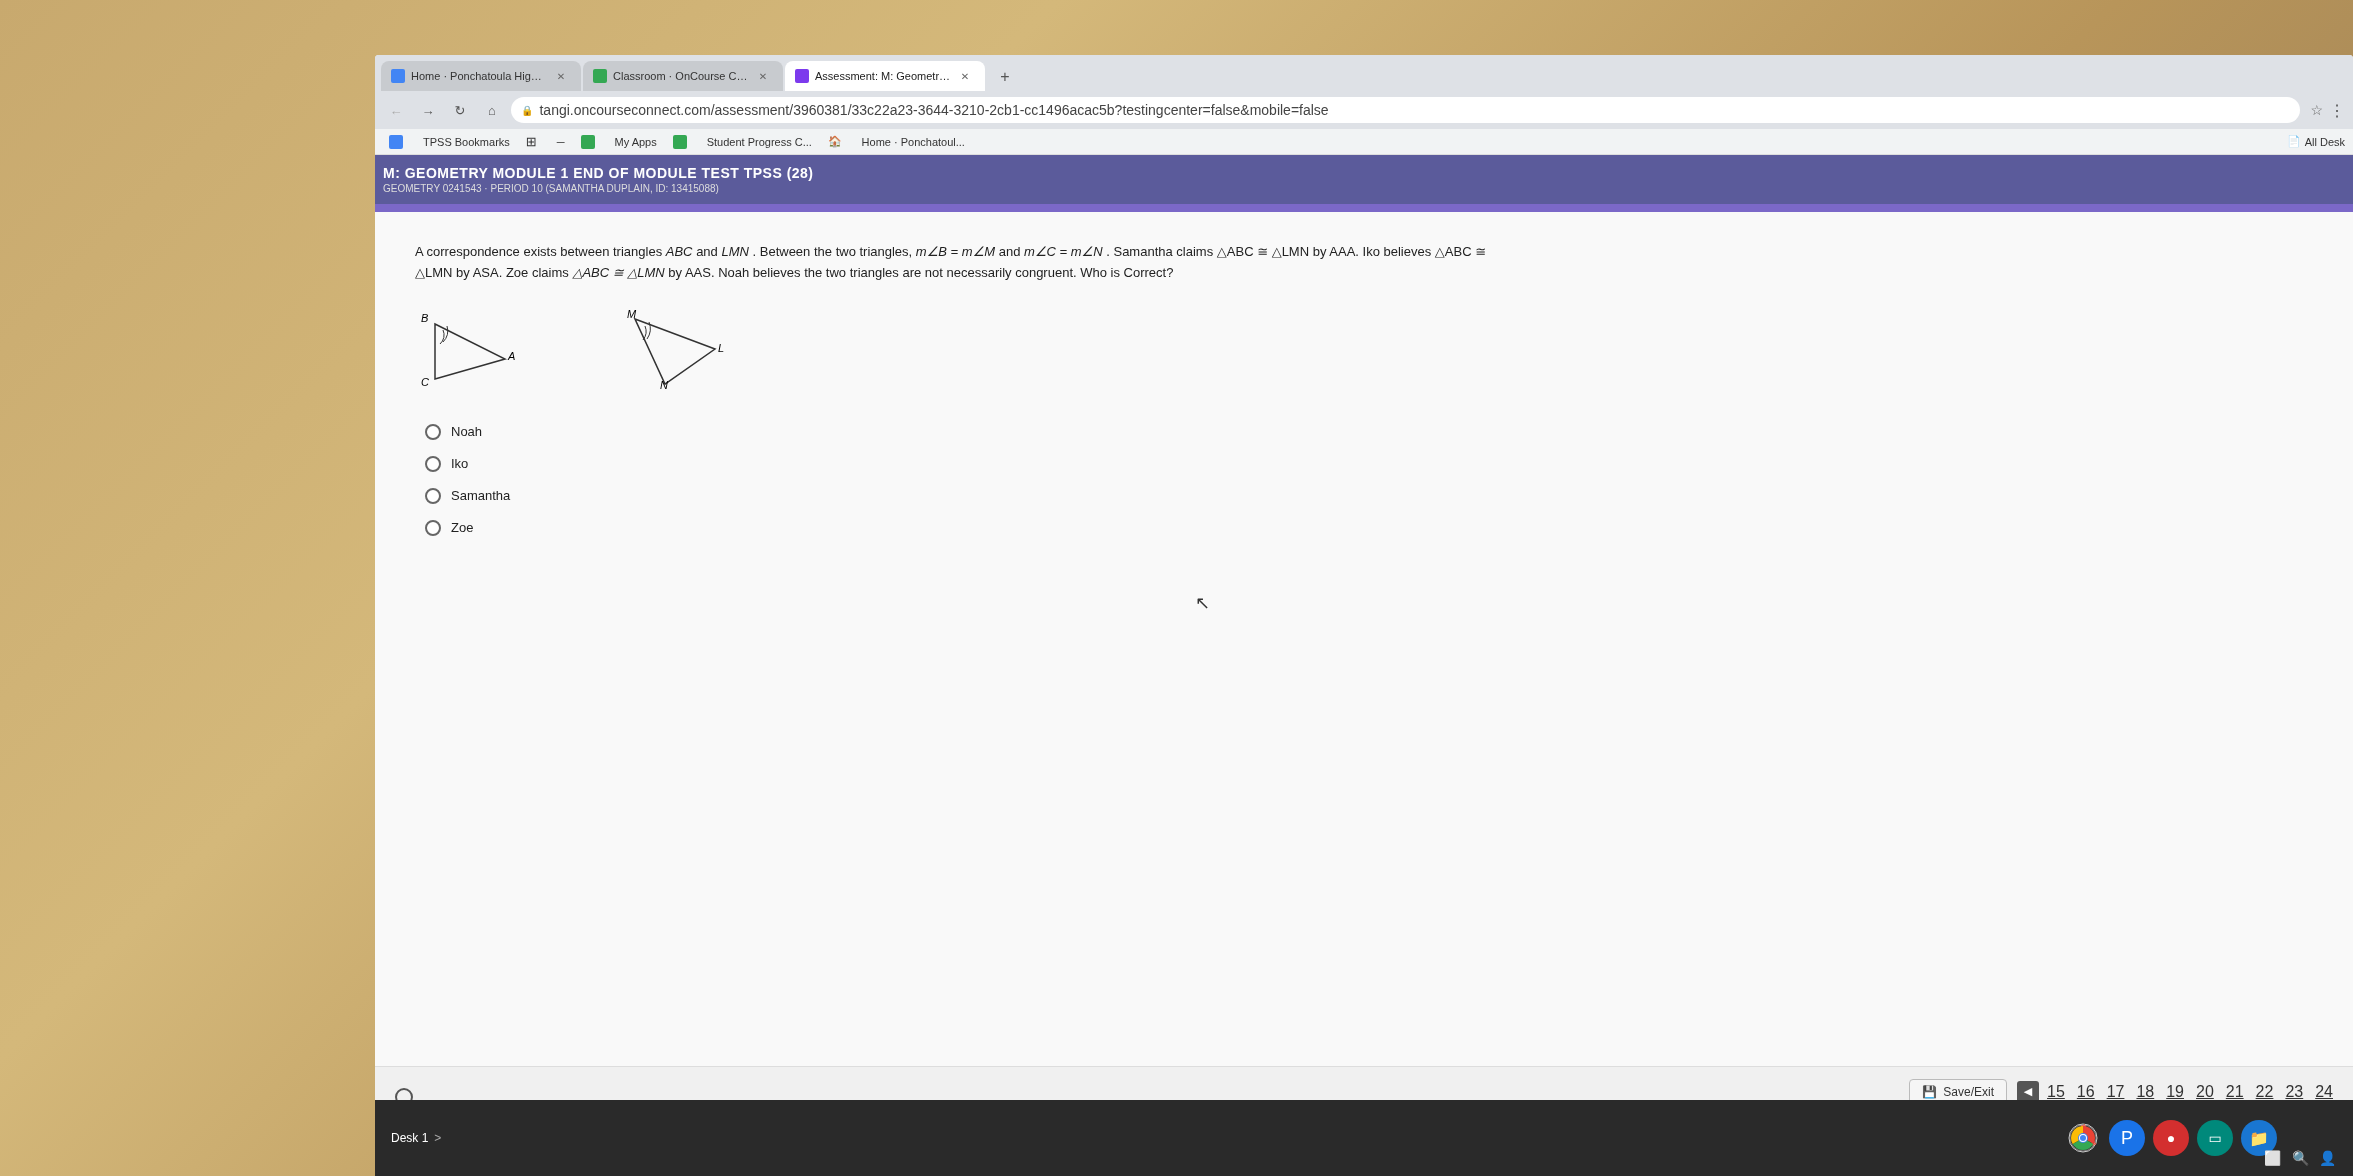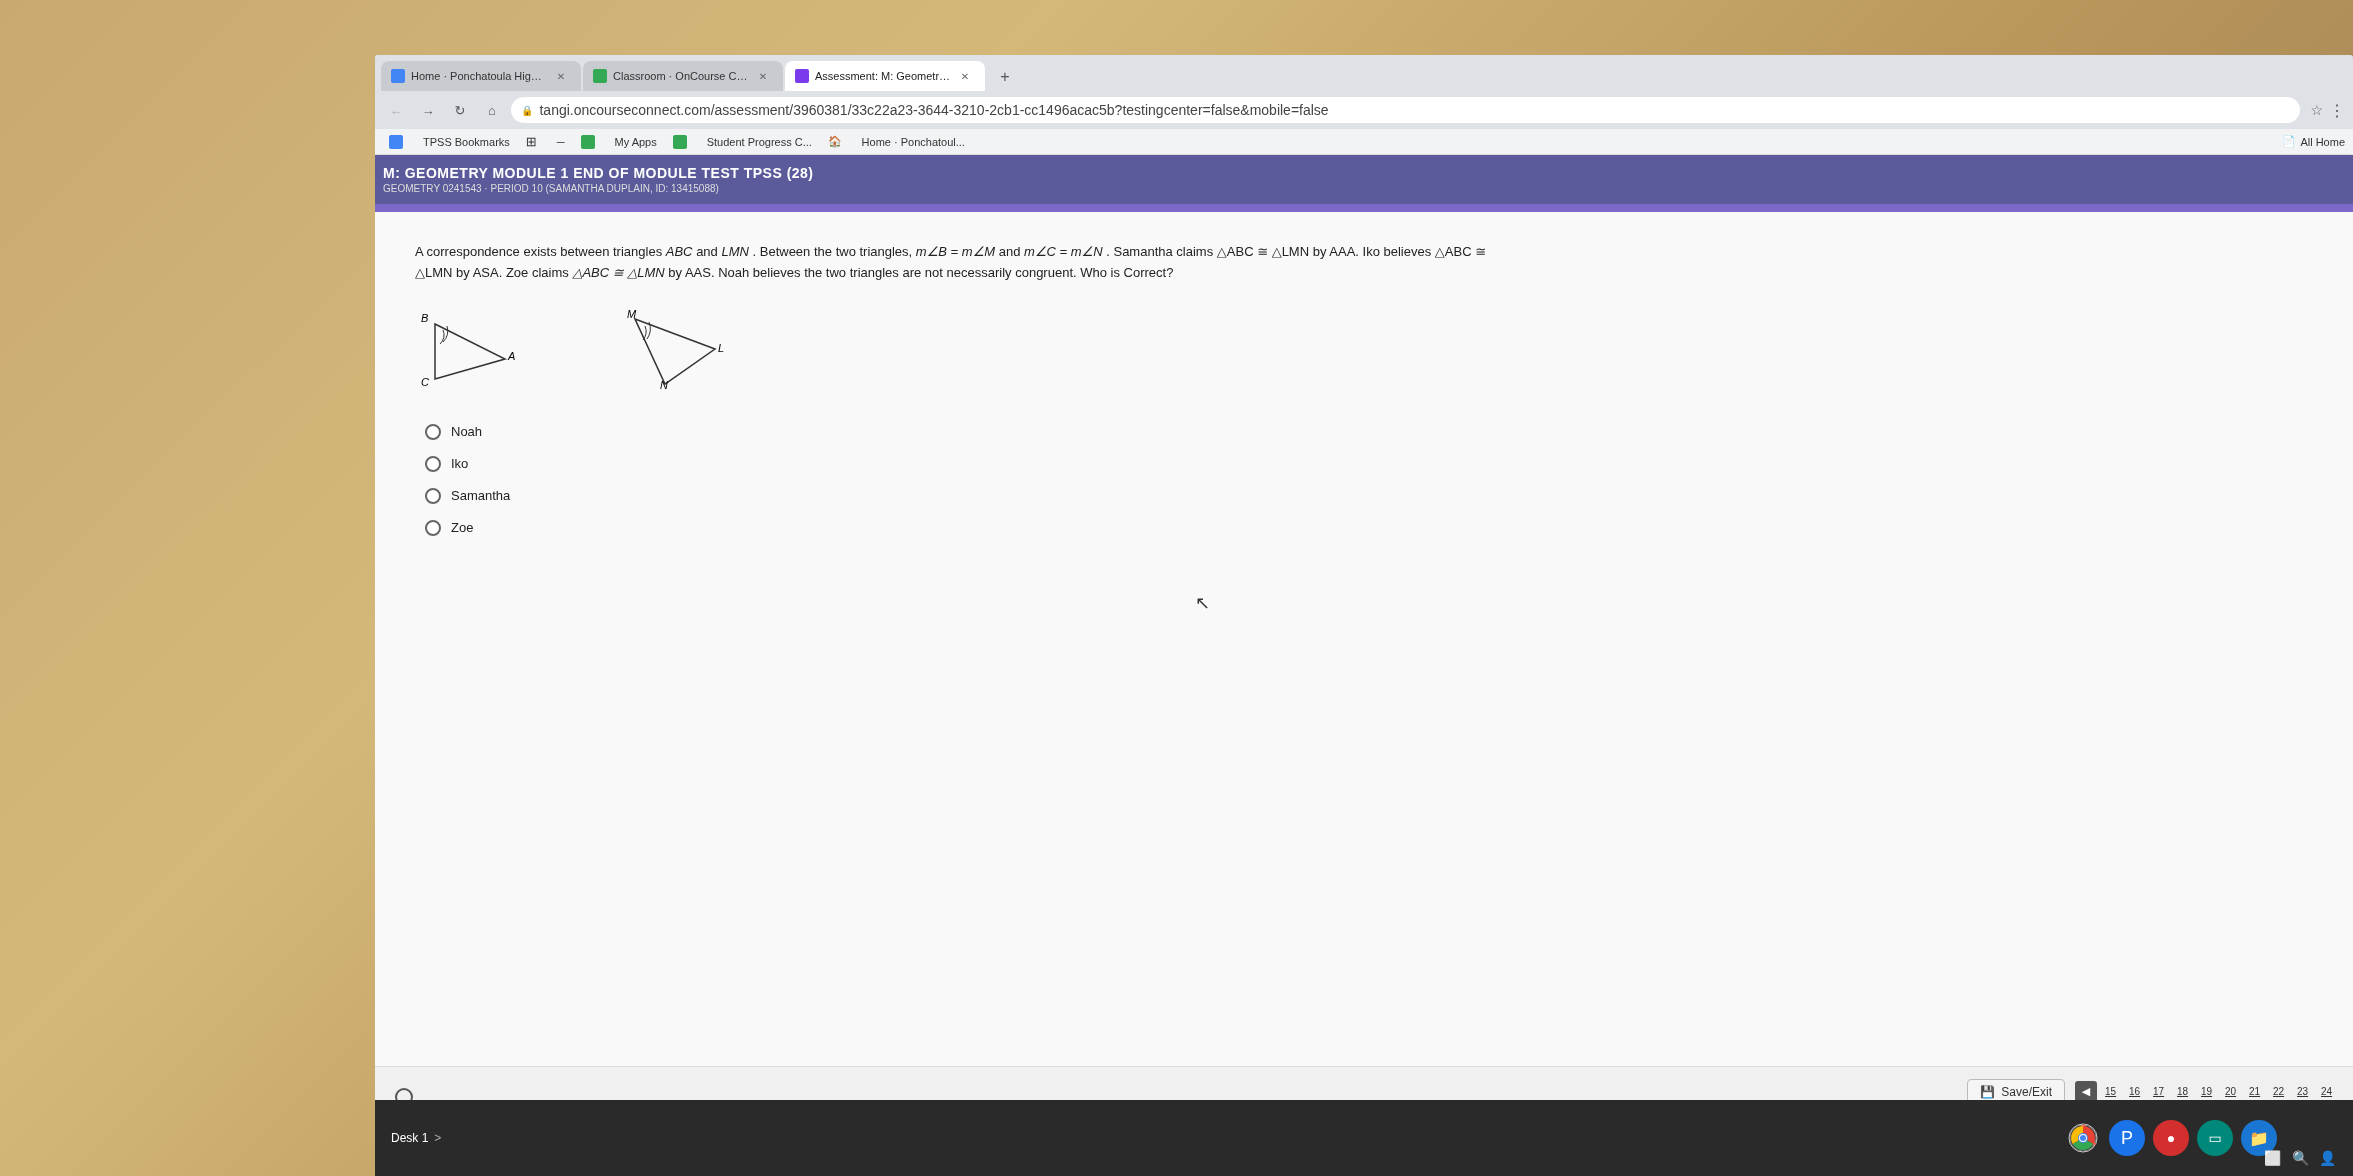--- a/index.html
+++ b/index.html
@@ -334,21 +334,21 @@
       border: none;
       border-radius: 3px;
       cursor: pointer;
       display: flex;
       align-items: center;
       justify-content: center;
       font-size: 11px;
     }
 
     .page-num {
-      font-size: 10px;
+      font-size: 16px;
       color: #333;
       padding: 2px 4px;
       cursor: pointer;
       text-decoration: underline;
       min-width: 20px;
       text-align: left;
     }
 
     
     .taskbar {
@@ -489,21 +489,21 @@
         <div class="bookmark-icon orange" style="background:#34a853;"></div>
         <span>Student Progress C...</span>
       </div>
       <div class="bookmark-item">
         <span>🏠</span>
         <span>Home · Ponchatoul...</span>
       </div>
       <div class="bookmarks-right">
         <div class="all-books-item">
           <span>📄</span>
-          <span>All Home</span>
+          <span>All Desk</span>
         </div>
       </div>
     </div>
 
   </div>
 
   <div class="assessment-header">
     <div class="assessment-title">M: GEOMETRY MODULE 1 END OF MODULE TEST TPSS (28)</div>
     <div class="assessment-subtitle">GEOMETRY 0241543 · PERIOD 10 (SAMANTHA DUPLAIN, ID: 13415088)</div>
   </div>

